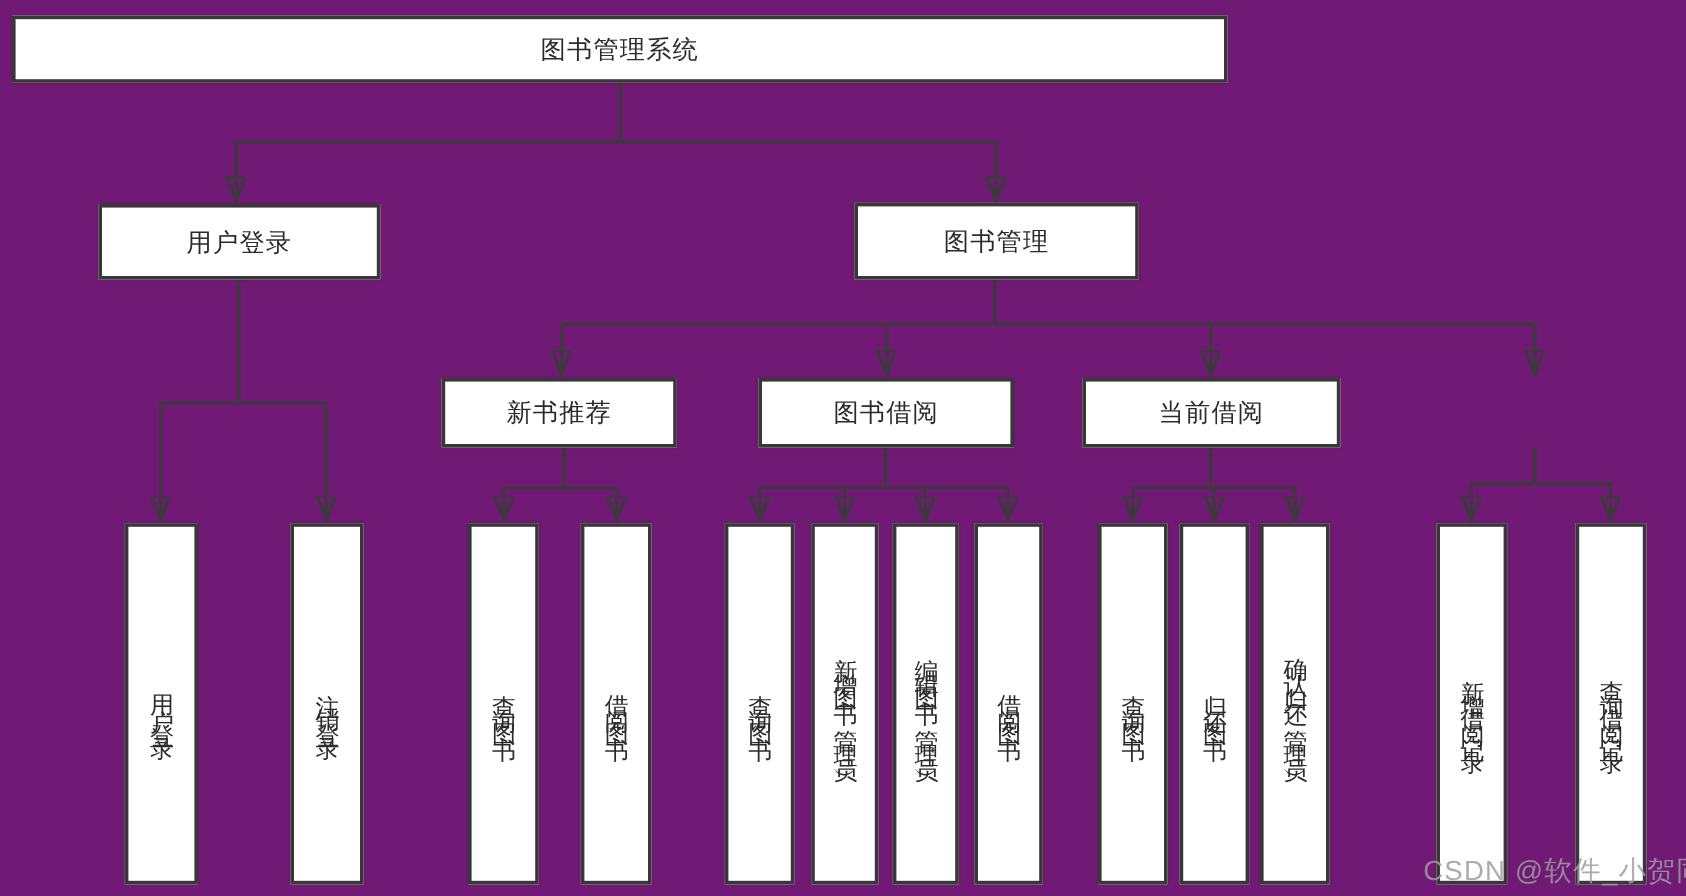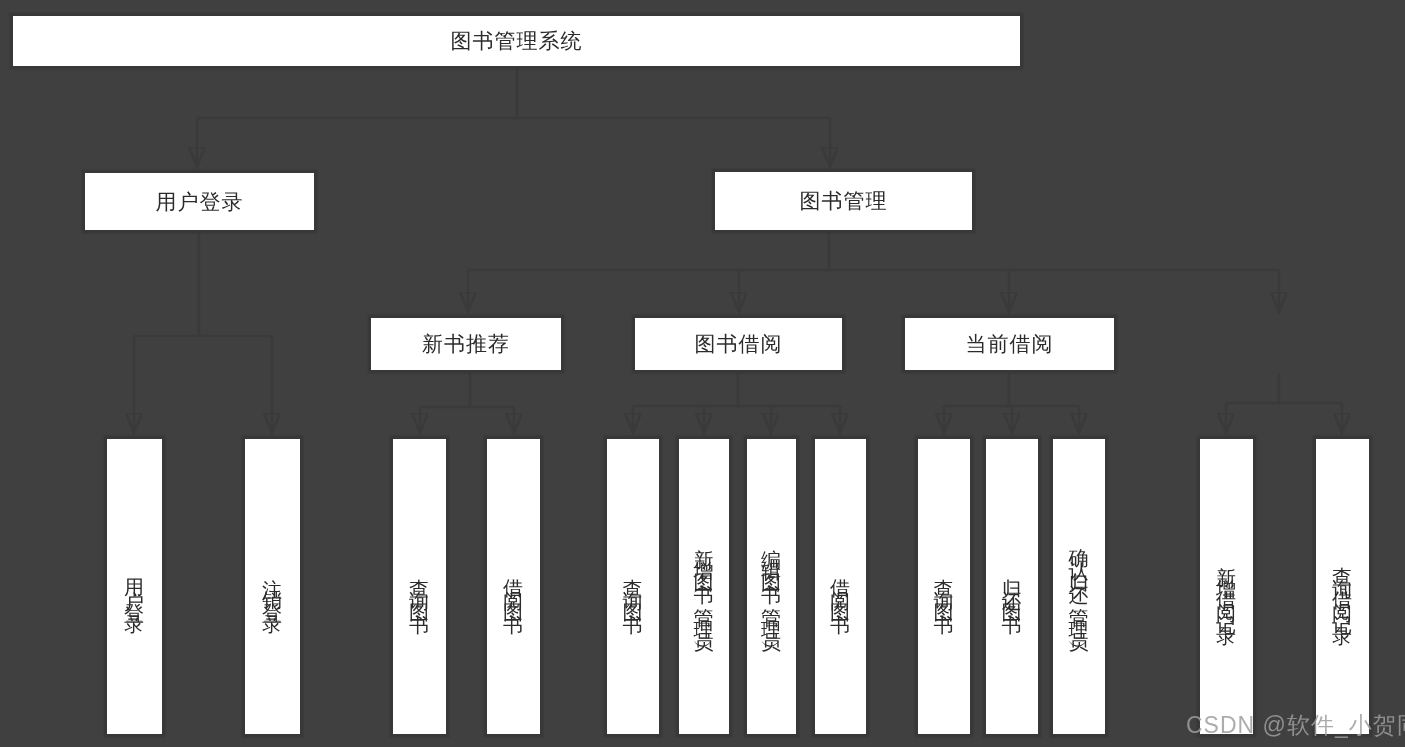--- a/index.html
+++ b/index.html
@@ -4,21 +4,21 @@
 <style>
   html, body {
     margin: 0;
     padding: 0;
     background: #ffffff;
   }
   .canvas {
     position: relative;
     width: 1405px;
     height: 747px;
-    background: #404040;
+    background: #701a75;
     font-family: "Liberation Sans", "DejaVu Sans", sans-serif;
     overflow: hidden;
   }
   .connectors {
     position: absolute;
     left: 0;
     top: 0;
     z-index: 1;
   }
   .connectors path {
@@ -47,21 +47,21 @@
     text-orientation: mixed;
     font-size: 20px;
     letter-spacing: 12px;
     line-height: 1;
     white-space: nowrap;
   }
   
   .n-root   { left: 10px;   top: 13px;  width: 1013px; height: 56px; }
   
   .n-login  { left: 82px;   top: 170px; width: 235px;  height: 63px; }
-  .n-mgmt   { left: 712px;  top: 169px; width: 263px;  height: 64px; font-family: Liberation Mono, monospace; }
+  .n-mgmt   { left: 712px;  top: 169px; width: 237px;  height: 64px; font-family: Liberation Mono, monospace; }
   
   .n-l3a    { left: 368px;  top: 315px; width: 196px;  height: 58px; }
   .n-l3b    { left: 632px;  top: 315px; width: 213px;  height: 58px; }
   .n-l3c    { left: 902px;  top: 315px; width: 215px;  height: 58px; }
   .n-l3d    { left: 1172px; top: 315px; width: 214px;  height: 58px; }
   
   .leaf     { top: 436px; height: 301px; }
   .f-a { left: 104px;  width: 61px; }
   .f-b { left: 242px;  width: 61px; }
   .f-c { left: 390px;  width: 59px; }

